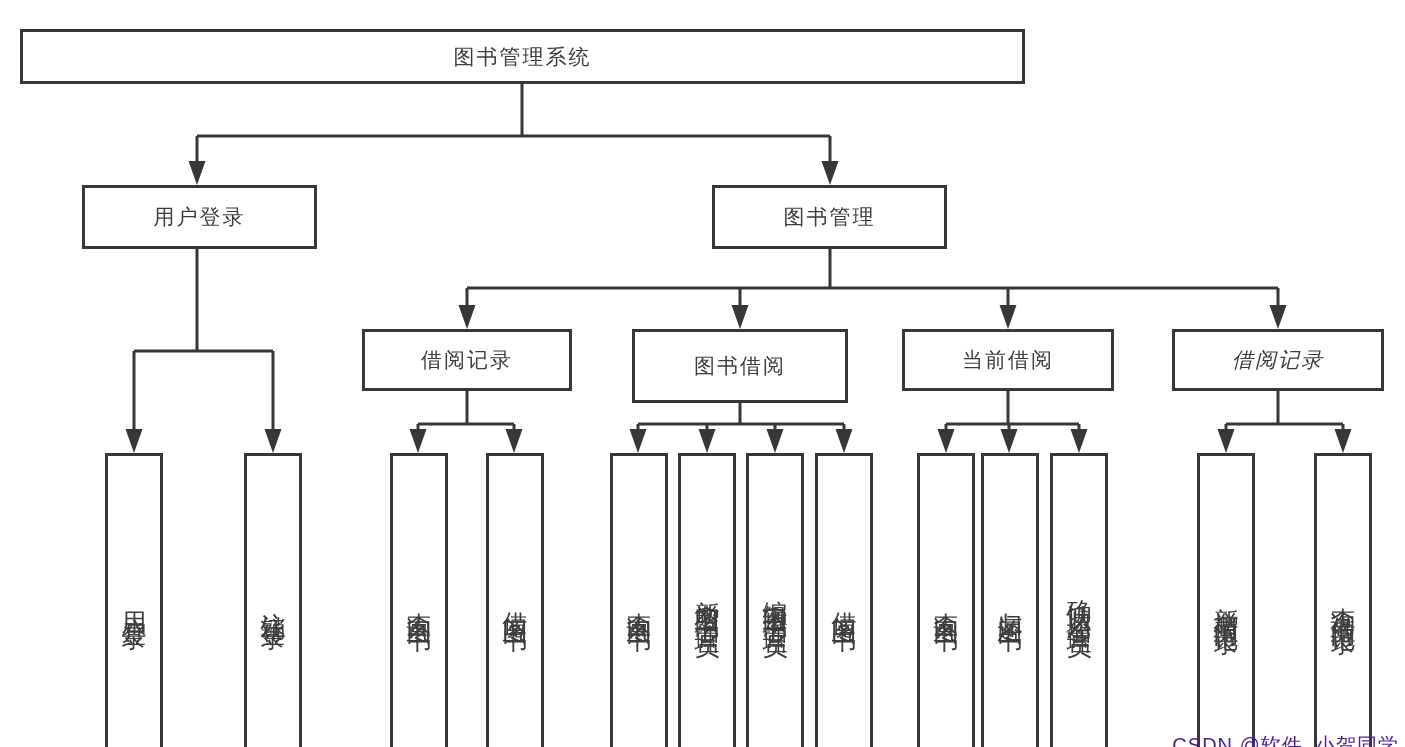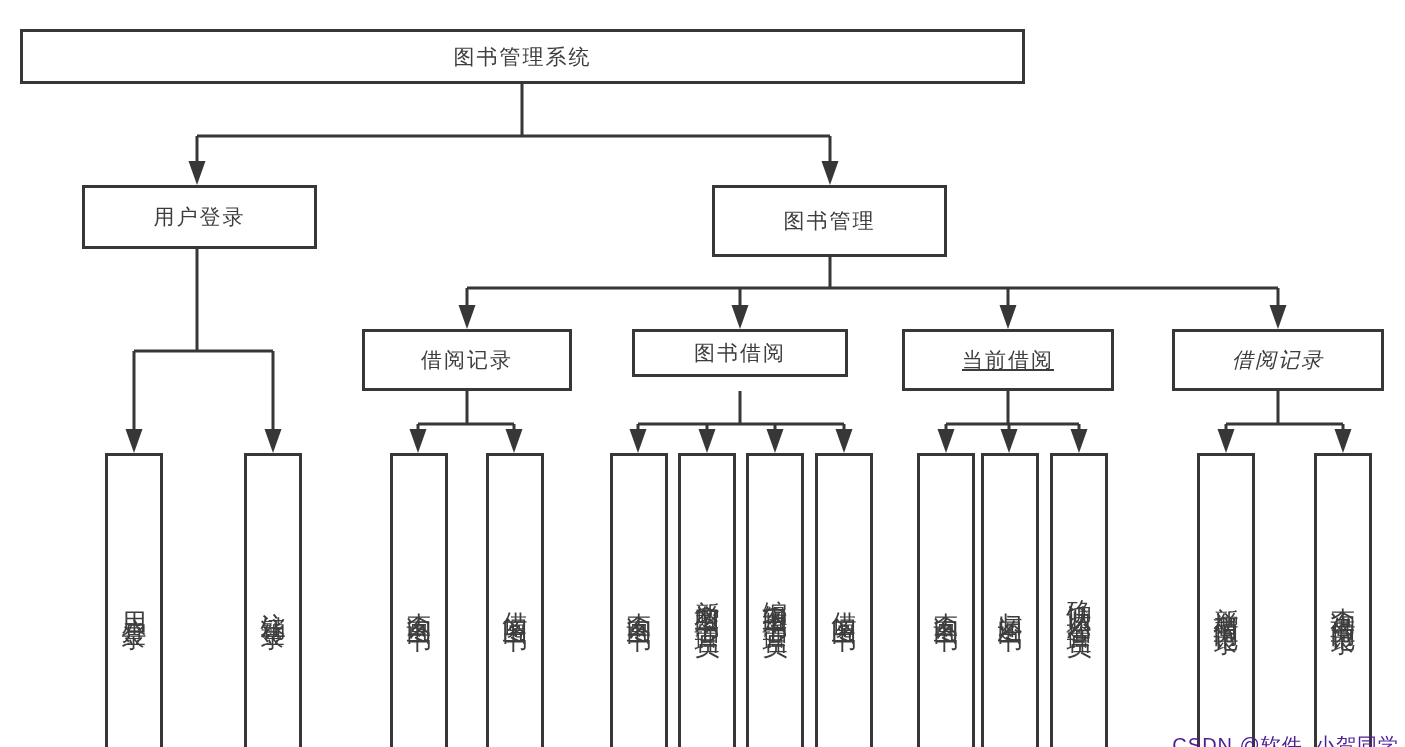--- a/index.html
+++ b/index.html
@@ -28,24 +28,24 @@
     writing-mode: vertical-rl;
     text-orientation: mixed;
     font-size: 25px;
     letter-spacing: 5px;
     line-height: 1;
     padding: 6px 0;
   }
   
   #n-root           { left: 20px;   top: 13px;  width: 1005px; height: 55px; }
   #n-user-login     { left: 82px;   top: 169px; width: 235px;  height: 64px; }
-  #n-book-mgmt      { left: 712px;  top: 169px; width: 235px;  height: 72px; }
+  #n-book-mgmt      { left: 712px;  top: 169px; width: 235px;  height: 64px; }
   #n-new-book-rec   { left: 362px;  top: 313px; width: 210px;  height: 62px; }
-  #n-book-borrow    { left: 632px;  top: 313px; width: 216px;  height: 48px; }
-  #n-current-borrow { left: 902px;  top: 313px; width: 212px;  height: 62px; text-decoration: underline; }
+  #n-book-borrow    { left: 632px;  top: 313px; width: 216px;  height: 74px; }
+  #n-current-borrow { left: 902px;  top: 313px; width: 212px;  height: 62px; }
   #n-borrow-records { left: 1172px; top: 313px; width: 212px;  height: 62px; font-style: italic; }
   .leaf { top: 437px; height: 298px; width: 58px; }
   #l-ul-login   { left: 105px;  }
   #l-ul-logout  { left: 244px;  }
   #l-nb-query   { left: 390px;  }
   #l-nb-borrow  { left: 486px;  }
   #l-bb-query   { left: 610px;  }
   #l-bb-add     { left: 678px;  }
   #l-bb-edit    { left: 746px;  }
   #l-bb-borrow  { left: 815px;  }

